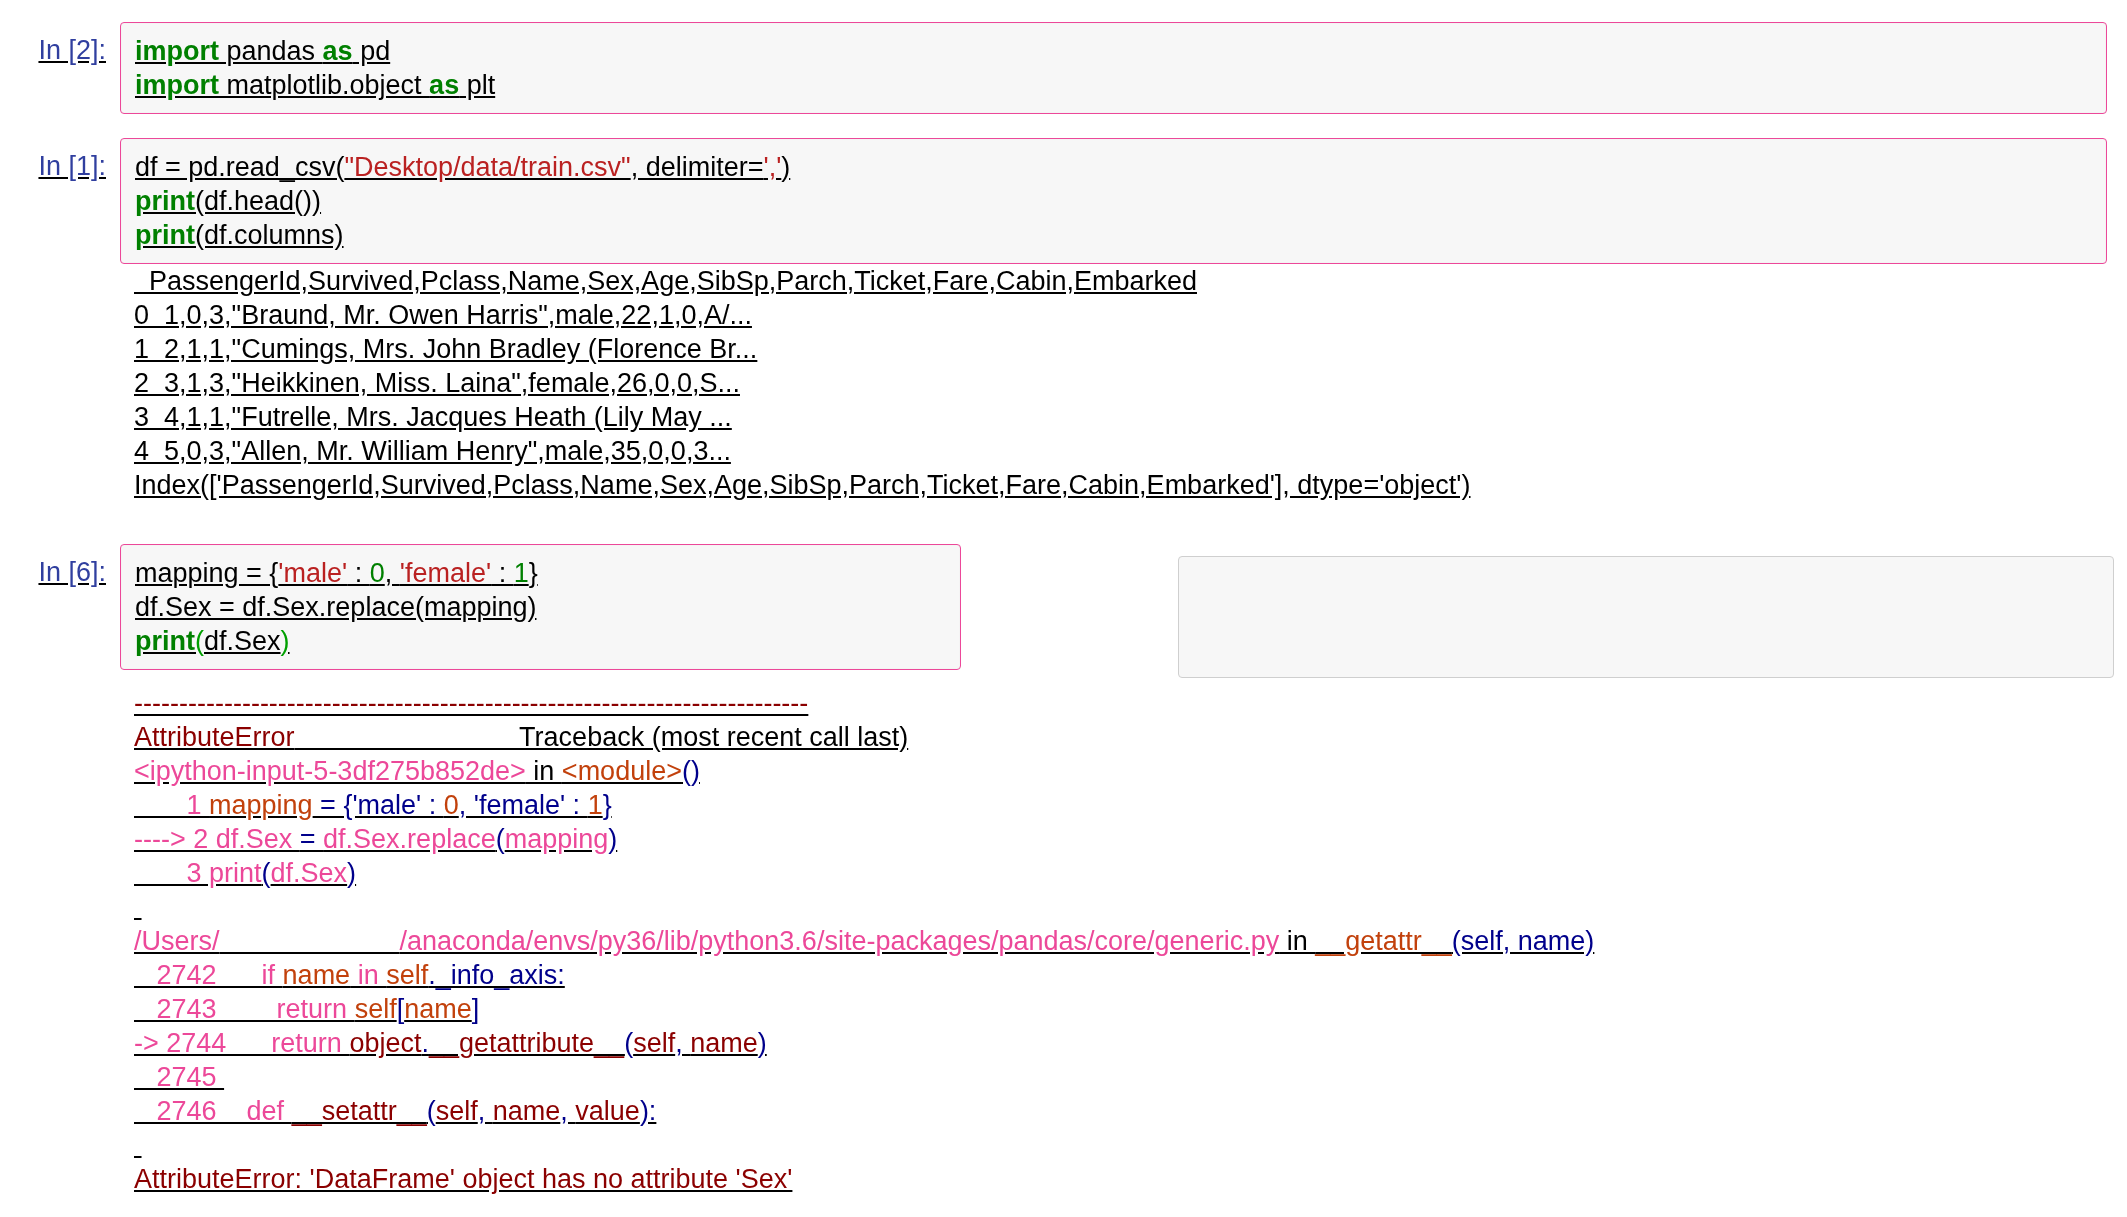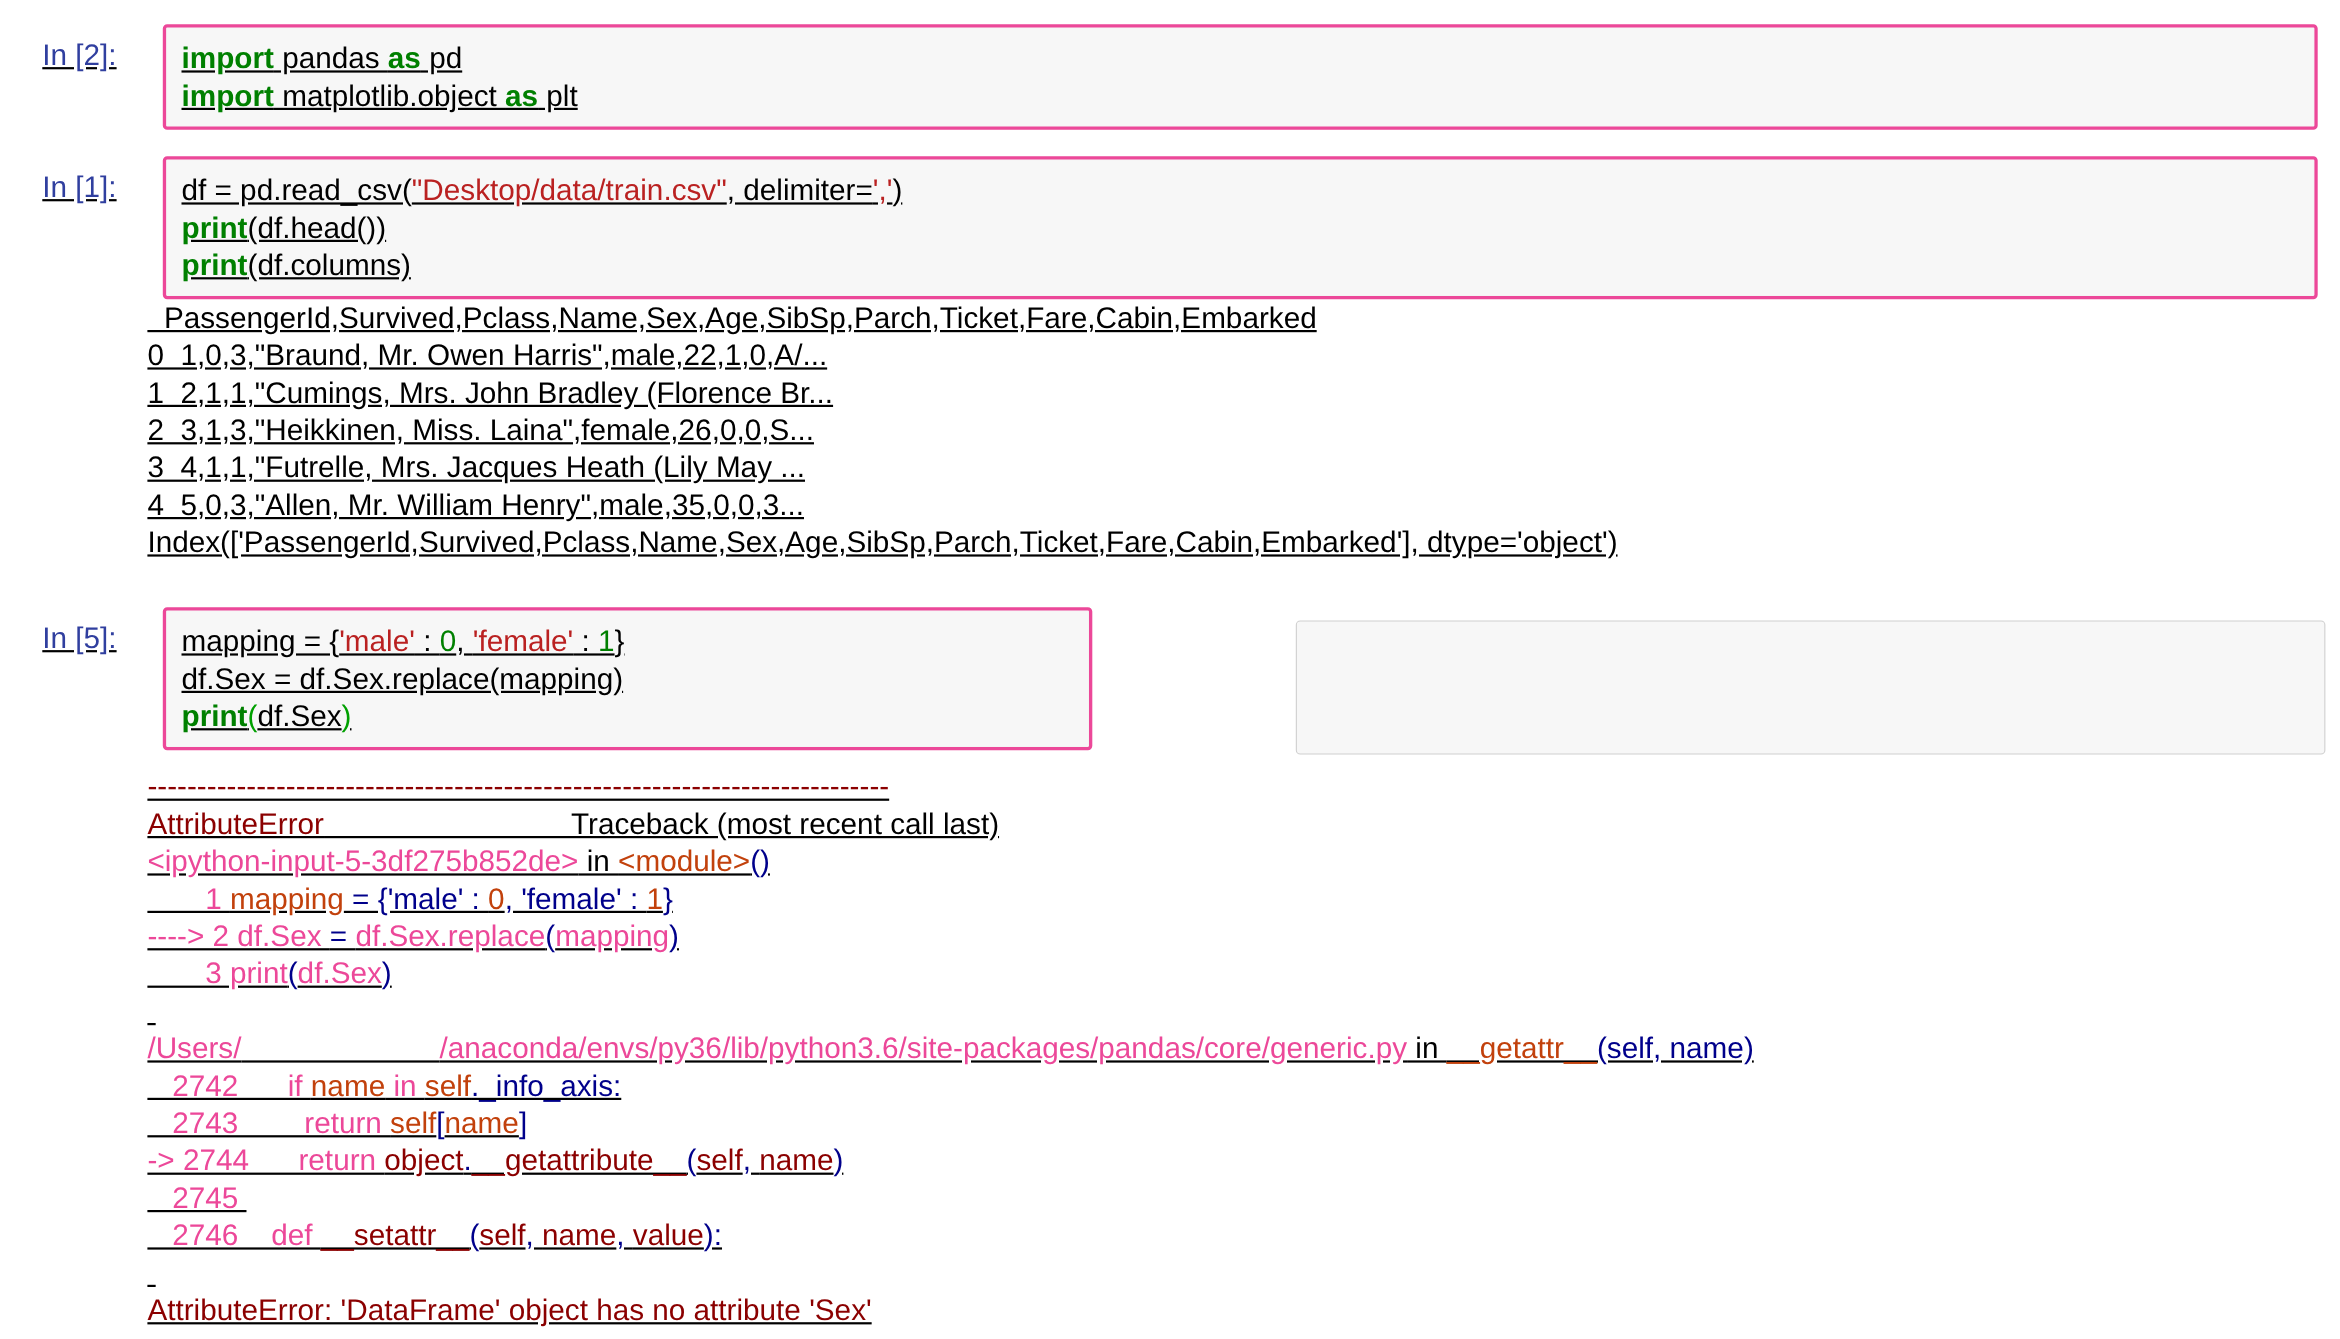--- a/index.html
+++ b/index.html
@@ -9,24 +9,23 @@
     font-size:27px;line-height:34px;color:#000;
     overflow:hidden;
   }
   .notebook{padding-top:22px;text-decoration:underline;}
   .cell-row{display:flex;align-items:flex-start;margin-right:20px;position:relative;}
   .prompt{
     width:106px;min-width:106px;text-align:right;padding-right:14px;
     color:#303F9F;padding-top:11px;white-space:pre;
   }
   .input-area{
-    flex:1;background:#f7f7f7;border:3px solid #ec4899;border-radius:4px;
+    flex:1;background:#f7f7f7;border:1px solid #ec4899;border-radius:4px;
     padding:11px 14px;white-space:pre;overflow:hidden;
     box-shadow:inset 0 0 0 1px rgba(0,0,0,0.01);
-    margin-left:28px;
   }
   .input-area.narrow{flex:none;width:811px;}
   .fragment{
     position:absolute;left:1178px;top:12px;width:934px;height:120px;
     background:#f7f7f7;border:1px solid #cfcfcf;border-radius:4px;
   }
   .line{white-space:pre;min-height:34px;}
   .output-block{margin-left:120px;padding-left:14px;white-space:pre;}
   .output-stream{margin-top:0;}
   .cell-gap-a{margin-bottom:24px;}
@@ -56,20 +55,20 @@
   </div>
 
   <div class="cell-row">
     <div class="prompt">In [1]:</div>
     <div class="input-area"><div class="line"><span class="c-pl">df = pd.read_csv(</span><span class="c-str">"Desktop/data/train.csv"</span><span class="c-pl">, delimiter=</span><span class="c-str">','</span><span class="c-pl">)</span></div><div class="line"><span class="c-kw">print</span><span class="c-pl">(df.head())</span></div><div class="line"><span class="c-kw">print</span><span class="c-pl">(df.columns)</span></div></div>
   </div>
 
   <div class="output-block output-stream"><div class="line"><span class="c-blk">  PassengerId,Survived,Pclass,Name,Sex,Age,SibSp,Parch,Ticket,Fare,Cabin,Embarked</span></div><div class="line"><span class="c-blk">0  1,0,3,"Braund, Mr. Owen Harris",male,22,1,0,A/...</span></div><div class="line"><span class="c-blk">1  2,1,1,"Cumings, Mrs. John Bradley (Florence Br...</span></div><div class="line"><span class="c-blk">2  3,1,3,"Heikkinen, Miss. Laina",female,26,0,0,S...</span></div><div class="line"><span class="c-blk">3  4,1,1,"Futrelle, Mrs. Jacques Heath (Lily May ...</span></div><div class="line"><span class="c-blk">4  5,0,3,"Allen, Mr. William Henry",male,35,0,0,3...</span></div><div class="line"><span class="c-blk">Index(['PassengerId,Survived,Pclass,Name,Sex,Age,SibSp,Parch,Ticket,Fare,Cabin,Embarked'], dtype='object')</span></div></div>
 
   <div class="cell-row cell-gap-b">
-    <div class="prompt">In [5]:</div>
+    <div class="prompt">In [6]:</div>
     <div class="input-area narrow"><div class="line"><span class="c-pl">mapping = {</span><span class="c-str">'male'</span><span class="c-pl"> : </span><span class="c-num">0</span><span class="c-pl">, </span><span class="c-str">'female'</span><span class="c-pl"> : </span><span class="c-num">1</span><span class="c-pl">}</span></div><div class="line"><span class="c-pl">df.Sex = df.Sex.replace(mapping)</span></div><div class="line"><span class="c-kw">print</span><span class="c-mb">(</span><span class="c-pl">df.Sex</span><span class="c-mb">)</span></div></div>
     <div class="fragment"></div>
   </div>
 
   <div class="output-block output-error"><div class="line"><span class="c-red">---------------------------------------------------------------------------</span></div><div class="line"><span class="c-red">AttributeError</span><span class="c-blk">                              Traceback (most recent call last)</span></div><div class="line"><span class="c-grn">&lt;ipython-input-5-3df275b852de&gt;</span><span class="c-blk"> in </span><span class="c-cyn">&lt;module&gt;</span><span class="c-blu">()</span></div><div class="line"><span class="c-grn">       1 </span><span class="c-cyn">mapping</span><span class="c-blu"> = {'male' : </span><span class="c-cyn">0</span><span class="c-blu">, 'female' : </span><span class="c-cyn">1</span><span class="c-blu">}</span></div><div class="line"><span class="c-grn">----&gt; 2 df.Sex </span><span class="c-blu">= </span><span class="c-grn">df.Sex.replace</span><span class="c-blu">(</span><span class="c-grn">mapping</span><span class="c-blu">)</span></div><div class="line"><span class="c-grn">       3 print</span><span class="c-blu">(</span><span class="c-grn">df.Sex</span><span class="c-blu">)</span></div><div class="line">&nbsp;</div><div class="line"><span class="c-grn">/Users/</span><span class="c-blk">                        </span><span class="c-grn">/anaconda/envs/py36/lib/python3.6/site-packages/pandas/core/generic.py</span><span class="c-blk"> in </span><span class="c-cyn">__getattr__</span><span class="c-blu">(self, name)</span></div><div class="line"><span class="c-grn">   2742      if </span><span class="c-cyn">name</span><span class="c-grn"> in </span><span class="c-cyn">self</span><span class="c-blu">._info_axis:</span></div><div class="line"><span class="c-grn">   2743        return </span><span class="c-cyn">self</span><span class="c-blu">[</span><span class="c-cyn">name</span><span class="c-blu">]</span></div><div class="line"><span class="c-grn">-&gt; 2744      return </span><span class="c-red">object</span><span class="c-blu">.</span><span class="c-red">__getattribute__</span><span class="c-blu">(</span><span class="c-red">self</span><span class="c-blu">, </span><span class="c-red">name</span><span class="c-blu">)</span></div><div class="line"><span class="c-grn">   2745 </span></div><div class="line"><span class="c-grn">   2746    def </span><span class="c-red">__setattr__</span><span class="c-blu">(</span><span class="c-red">self</span><span class="c-blu">, </span><span class="c-red">name</span><span class="c-blu">, </span><span class="c-red">value</span><span class="c-blu">):</span></div><div class="line">&nbsp;</div><div class="line"><span class="c-red">AttributeError: 'DataFrame' object has no attribute 'Sex'</span></div></div>
 
 </div>
 
 </body></html>

